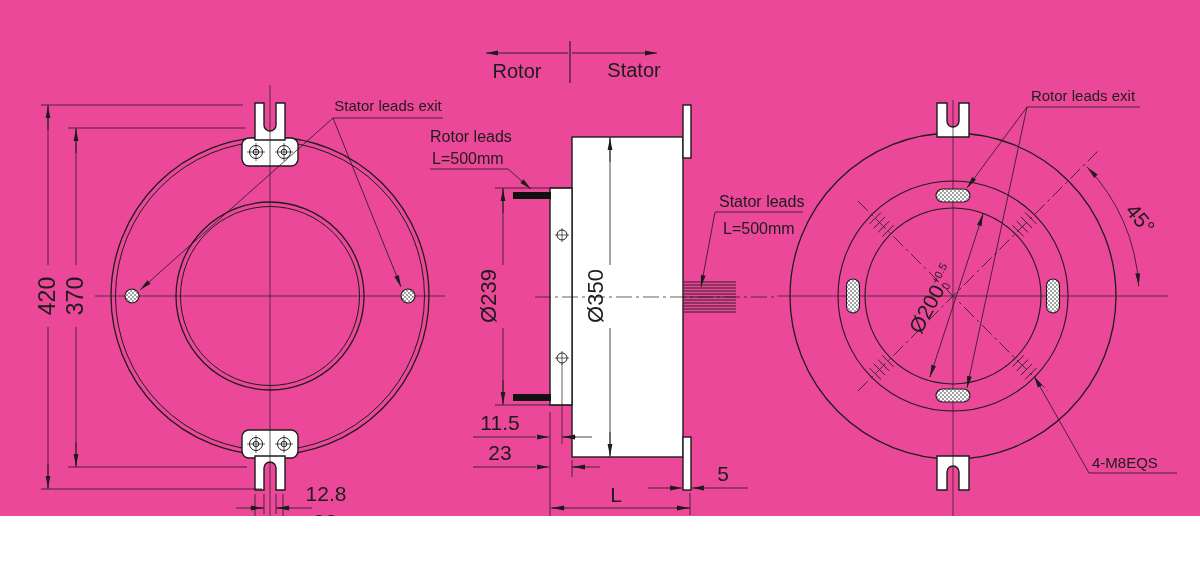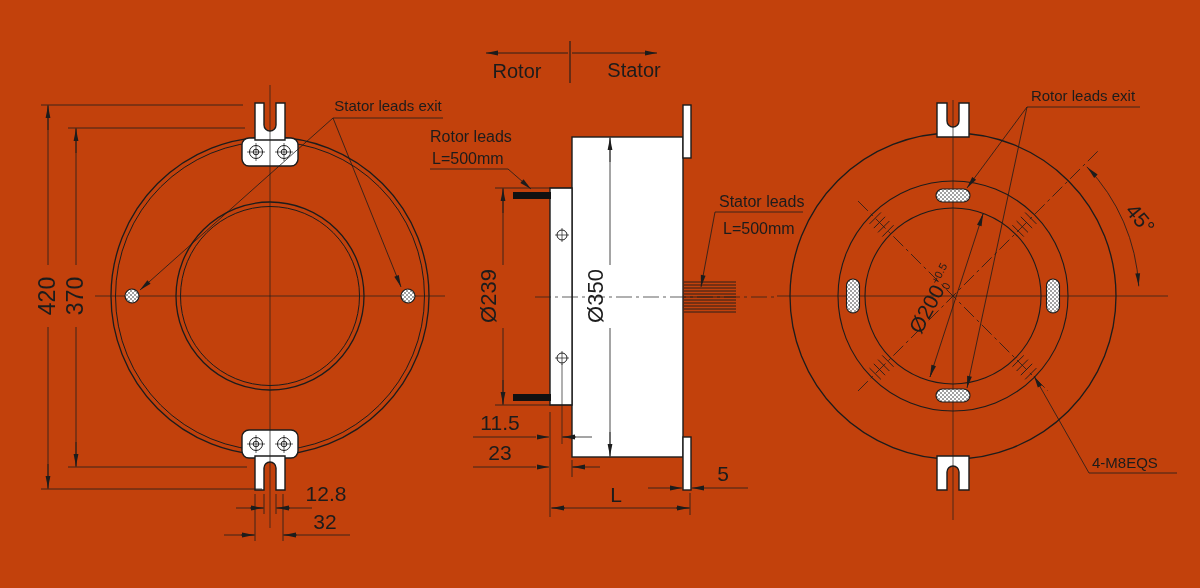--- a/index.html
+++ b/index.html
@@ -1,16 +1,16 @@
 <!DOCTYPE html>
 <html><head>
 <meta charset="utf-8">
 <style>
   html,body{margin:0;padding:0;background:#fff;}
-  .stage{position:relative;width:1200px;height:588px;background:#c2410c;overflow:hidden;
+  .stage{position:relative;width:1200px;height:516px;background:#ec4899;overflow:hidden;
          font-family:"Liberation Sans", sans-serif;}
   svg{position:absolute;left:0;top:0;}
   svg text{fill:#1c1c1c;font-family:"Liberation Sans", sans-serif;}
   .lbl{font-size:15px;}
   .dim{font-size:21px;}
   .dimbig{font-size:23px;}
   .dia{font-size:22px;}
   .hdr{font-size:20px;}
   .sub{font-size:16px;}
   .tol{font-size:11px;}

